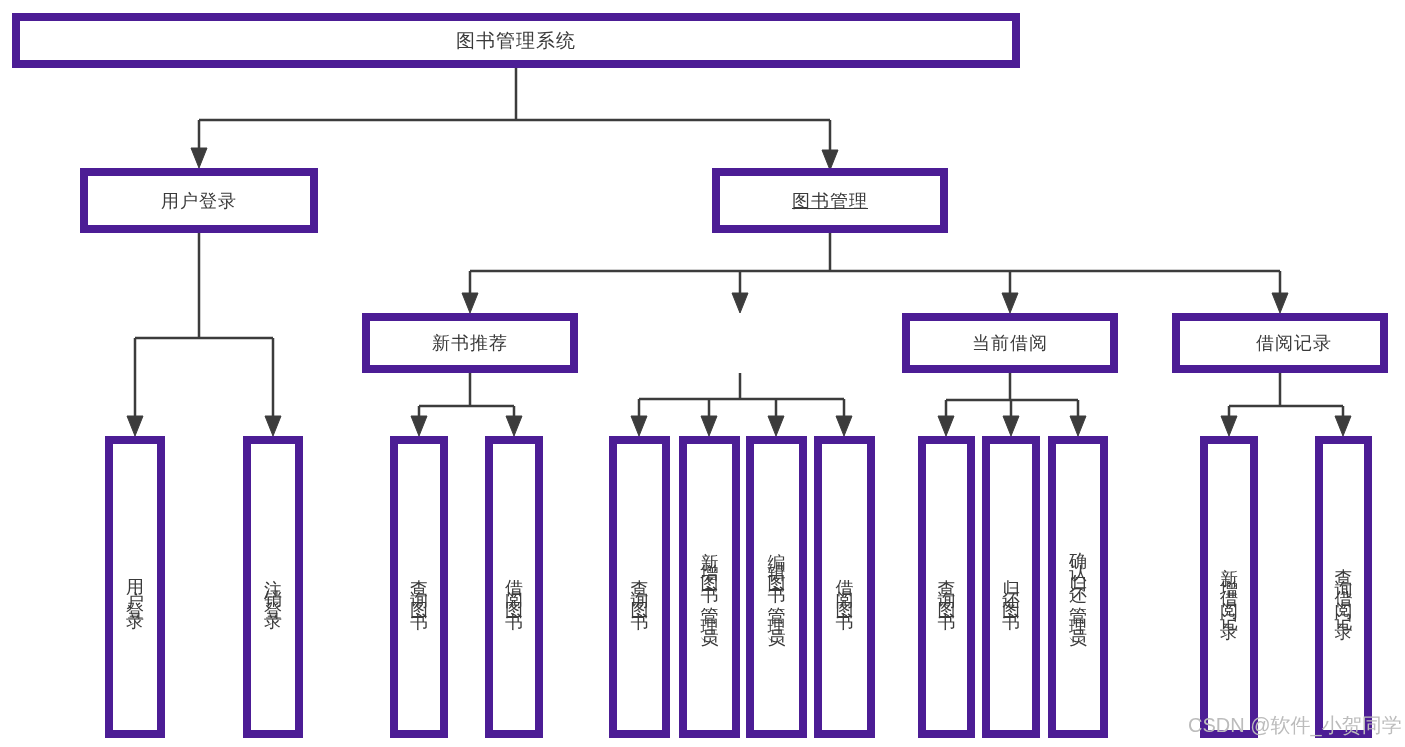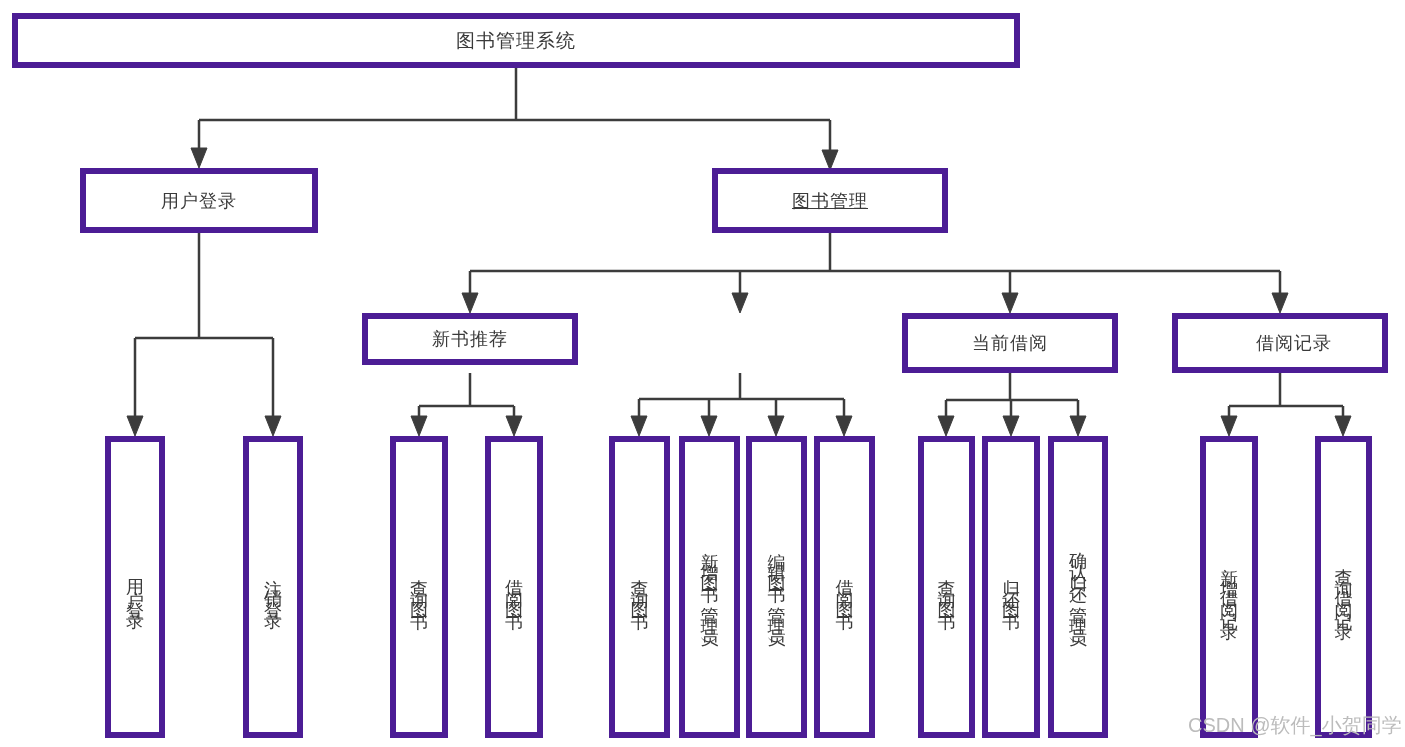--- a/index.html
+++ b/index.html
@@ -6,21 +6,21 @@
   #canvas{
     position:relative;
     width:1405px;height:747px;
     background:#ffffff;
     font-family:"Liberation Sans","DejaVu Sans",sans-serif;
     color:#3a3a3a;
     overflow:hidden;
   }
   .node{
     position:absolute;
-    border:6px solid #4c1d95;
+    border:8px solid #4c1d95;
     background:#ffffff;
     display:flex;
     align-items:center;
     justify-content:center;
     box-sizing:border-box;
   }
   .h-label{
     font-size:18px;
     letter-spacing:1px;
     white-space:nowrap;
@@ -108,21 +108,21 @@
     <span class="h-label">图书管理系统</span>
   </div>
 
   <div class="node" style="left:80px;top:168px;width:238px;height:65px;">
     <span class="h-label">用户登录</span>
   </div>
   <div class="node" style="left:712px;top:168px;width:236px;height:65px;text-decoration:underline;">
     <span class="h-label">图书管理</span>
   </div>
 
-  <div class="node" style="left:362px;top:313px;width:216px;height:52px;">
+  <div class="node" style="left:362px;top:313px;width:216px;height:60px;">
     <span class="h-label">新书推荐</span>
   </div>
   <div class="node" style="left:902px;top:313px;width:216px;height:60px;">
     <span class="h-label">当前借阅</span>
   </div>
   <div class="node" style="left:1172px;top:313px;width:216px;height:60px;padding-left:28px;">
     <span class="h-label">借阅记录</span>
   </div>
 
   <div class="node leaf" style="left:105px;top:436px;width:60px;height:302px;">

